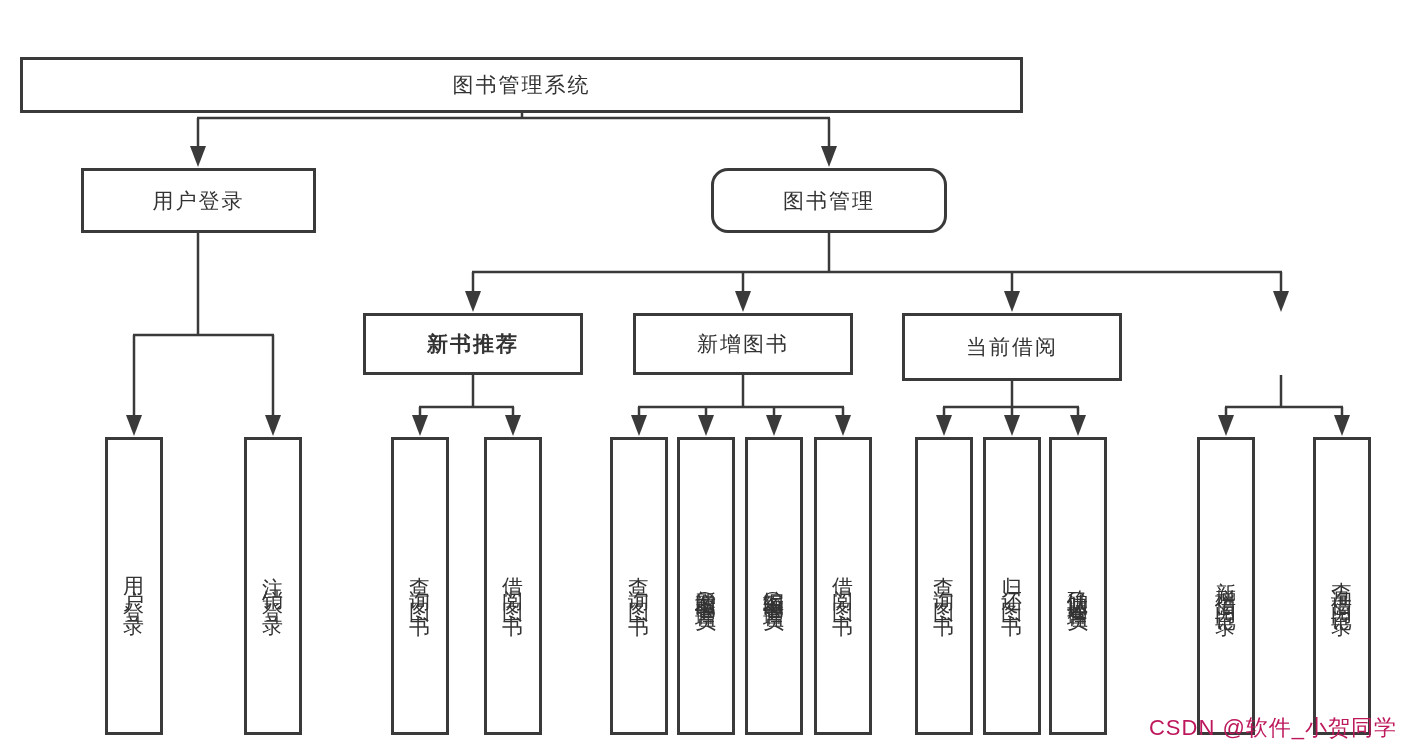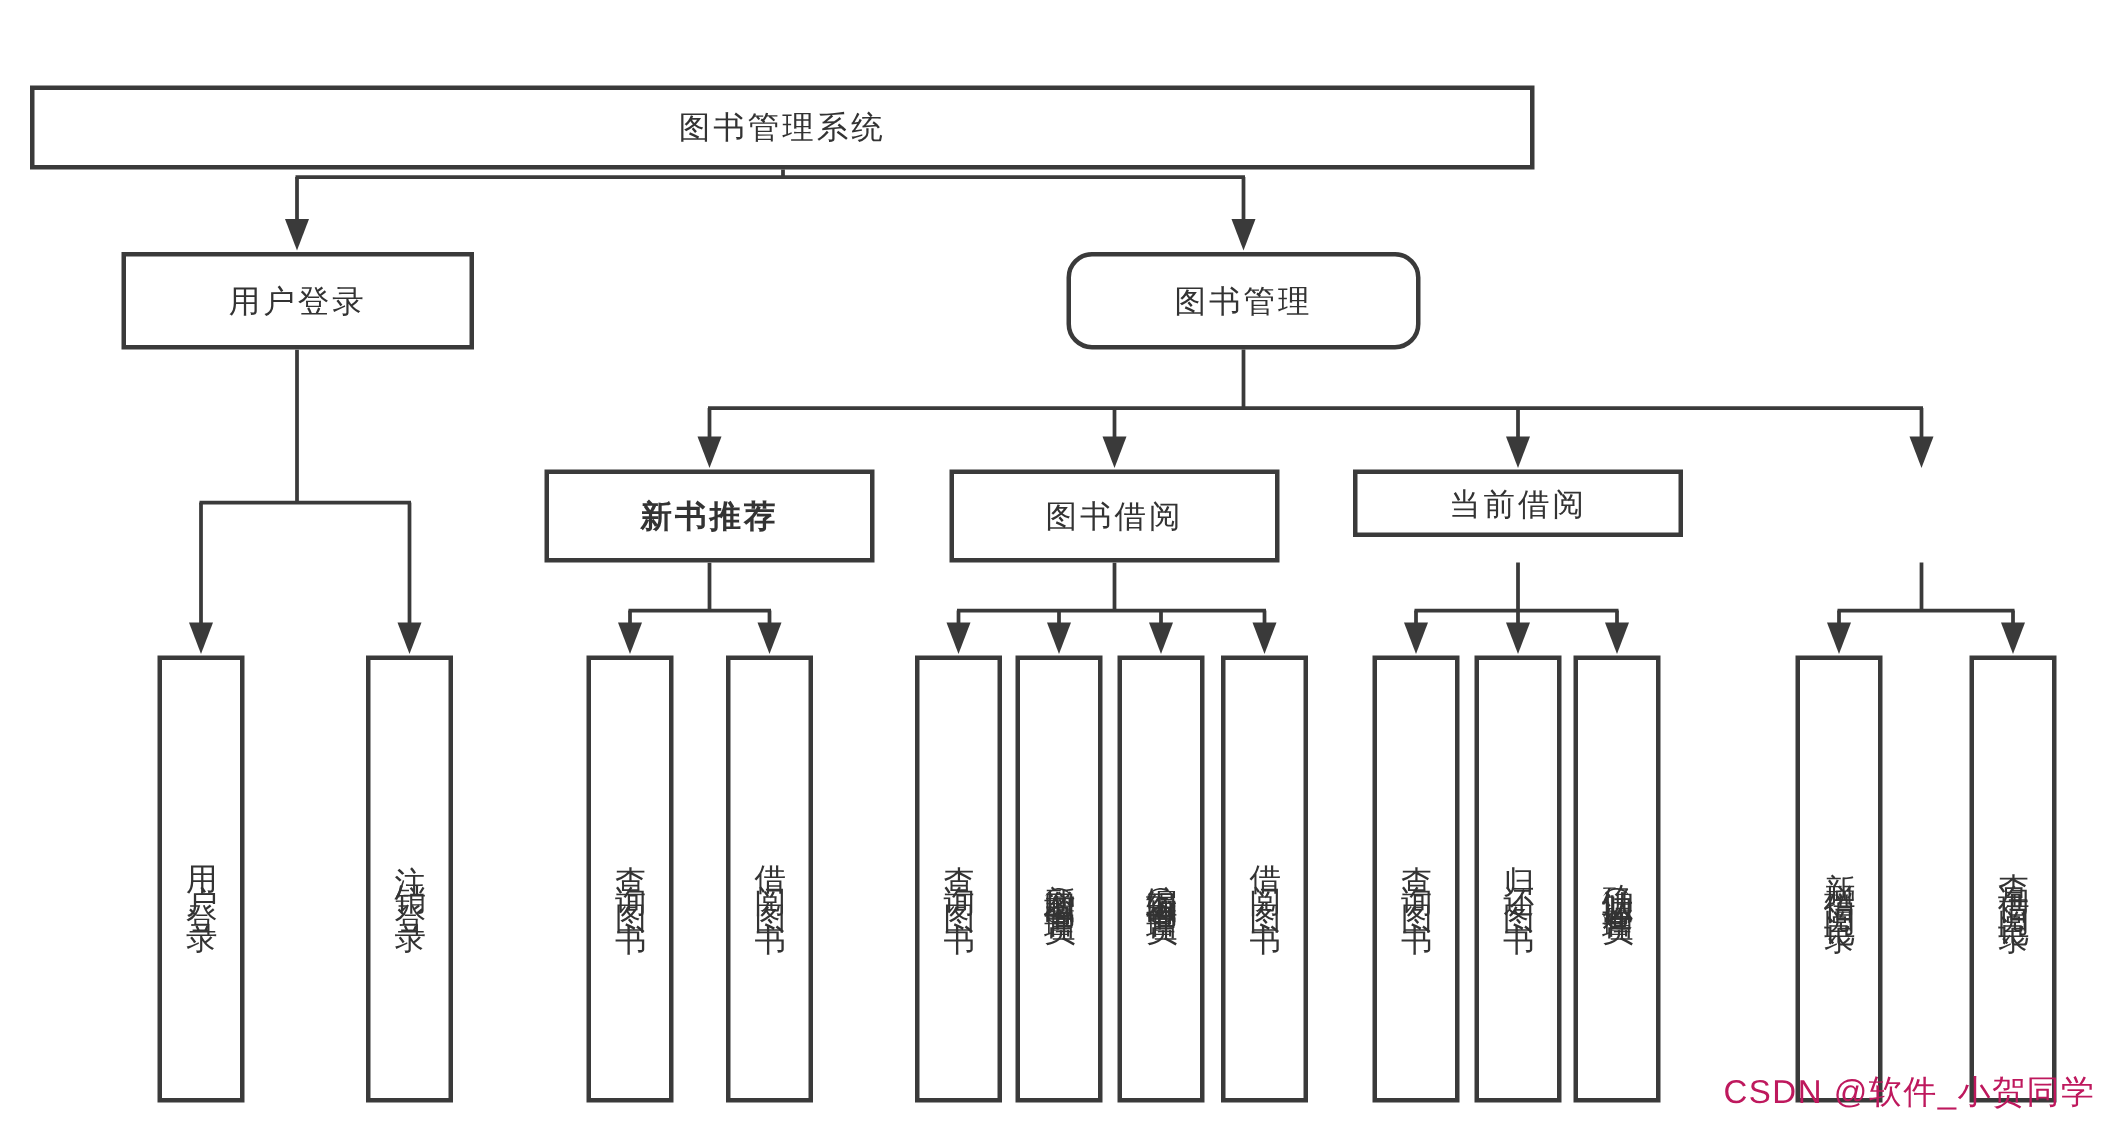--- a/index.html
+++ b/index.html
@@ -32,21 +32,21 @@
   }
   .ls-loose{letter-spacing:13px;}
   .ls-med{letter-spacing:7px;}
   .ls-tight{letter-spacing:3px;}
   
   .n-root{left:20px;top:13px;width:1003px;height:56px;margin-top:44px;}
   .n-l2-0{left:81px;top:168px;width:235px;height:65px;}
   .n-l2-1{left:711px;top:168px;width:236px;height:65px;border-radius:17px;}
   .n-l3-0{left:363px;top:313px;width:220px;height:62px;font-weight:bold;}
   .n-l3-1{left:633px;top:313px;width:220px;height:62px;}
-  .n-l3-2{left:902px;top:313px;width:220px;height:45px;}
+  .n-l3-2{left:902px;top:313px;width:220px;height:68px;}
   .n-l3-3{left:1172px;top:313px;width:218px;height:62px;}
   .leaf{top:437px;width:58px;height:298px;}
   .n-lf-0{left:105px;}
   .n-lf-1{left:244px;}
   .n-lf-2{left:391px;}
   .n-lf-3{left:484px;}
   .n-lf-4{left:610px;}
   .n-lf-5{left:677px;}
   .n-lf-6{left:745px;}
   .n-lf-7{left:814px;}
@@ -130,21 +130,21 @@
     <line x1="1342" y1="407" x2="1342" y2="416"></line>
     <polygon points="1342,436 1334,415 1350,415"></polygon>
   </svg>
 
   <div class="node hbox n-root">图书管理系统</div>
 
   <div class="node hbox n-l2-0">用户登录</div>
   <div class="node hbox n-l2-1">图书管理</div>
 
   <div class="node hbox n-l3-0">新书推荐</div>
-  <div class="node hbox n-l3-1">图书借阅</div>
+  <div class="node hbox n-l3-1">新增图书</div>
   <div class="node hbox n-l3-2">当前借阅</div>
 
   <div class="node vbox leaf ls-loose n-lf-0">用户登录</div>
   <div class="node vbox leaf ls-loose n-lf-1">注销登录</div>
 
   <div class="node vbox leaf ls-loose n-lf-2">查询图书</div>
   <div class="node vbox leaf ls-loose n-lf-3">借阅图书</div>
 
   <div class="node vbox leaf ls-loose n-lf-4">查询图书</div>
   <div class="node vbox leaf ls-tight n-lf-5">新增图书（管理员）</div>

